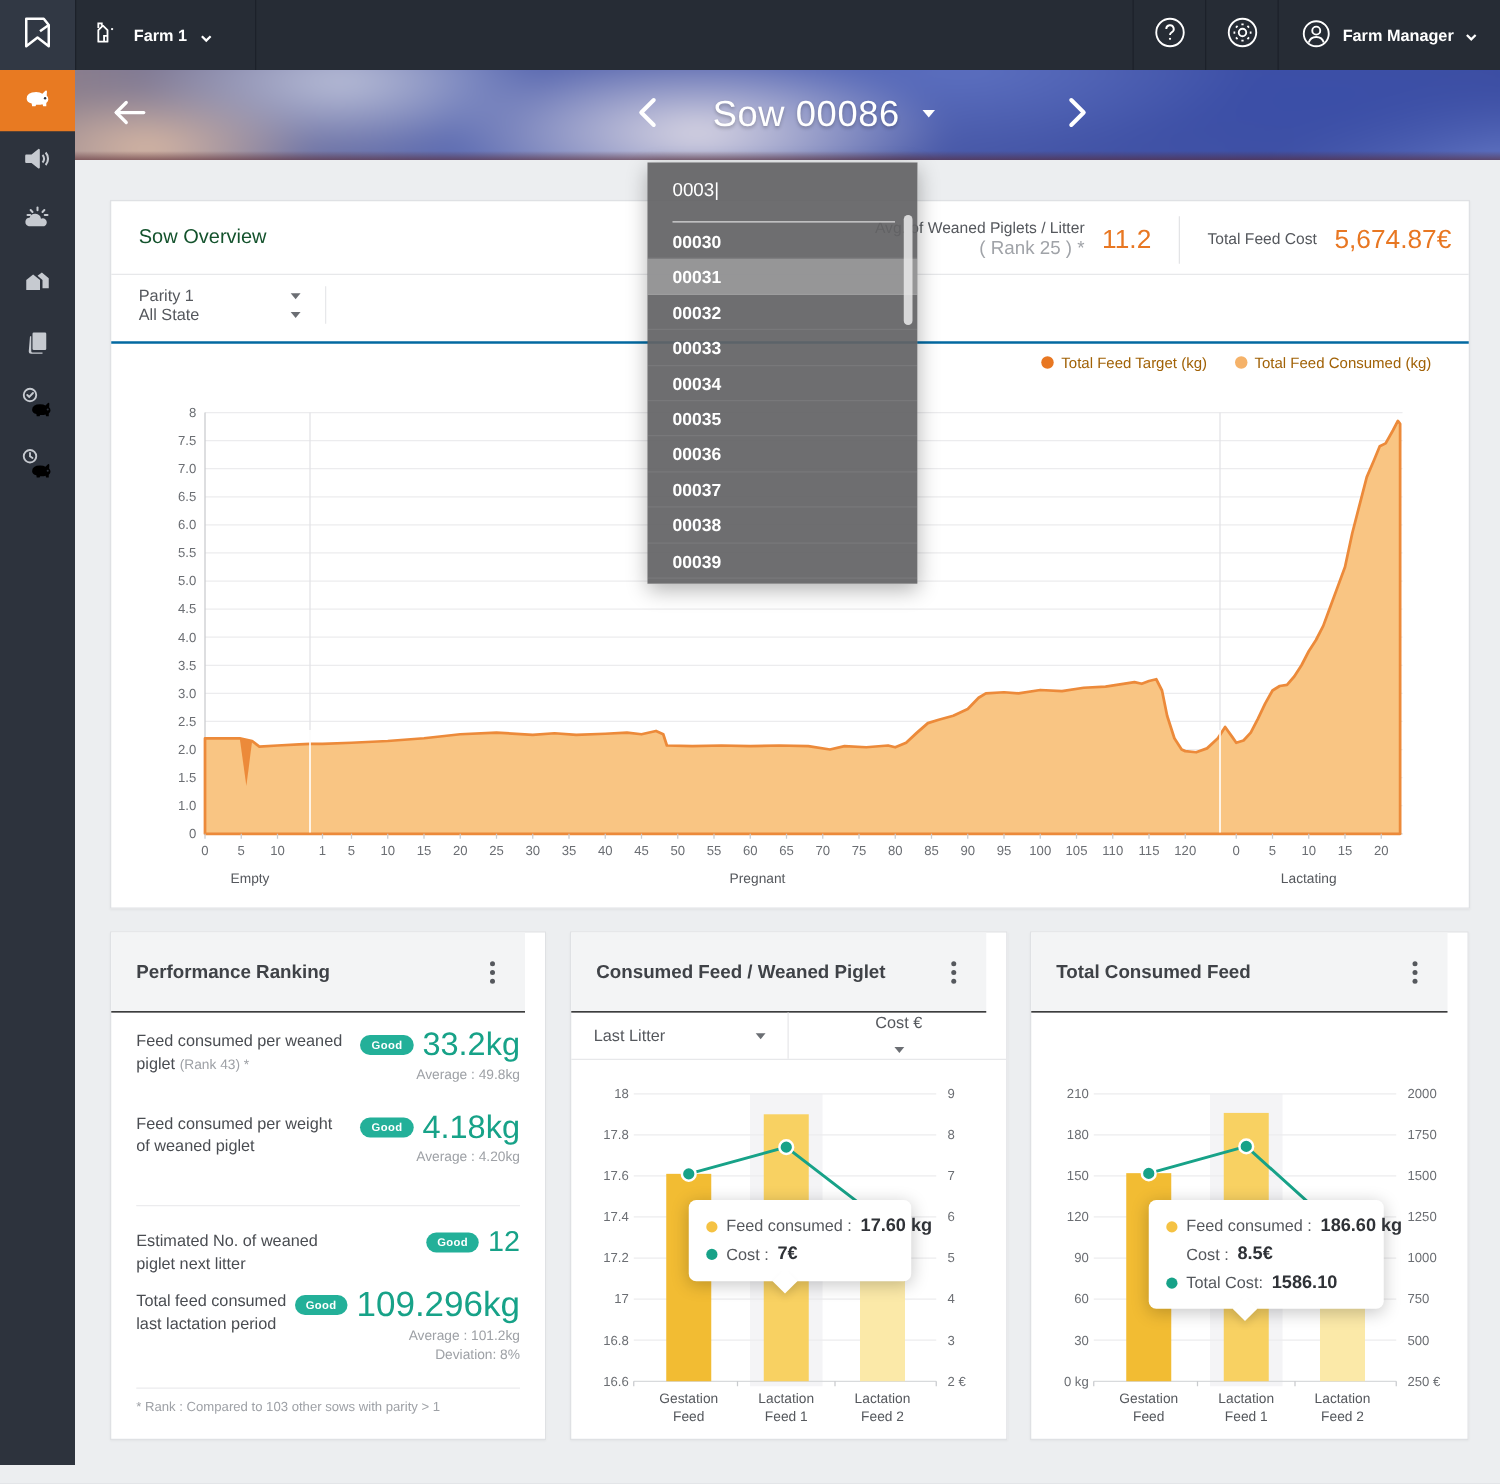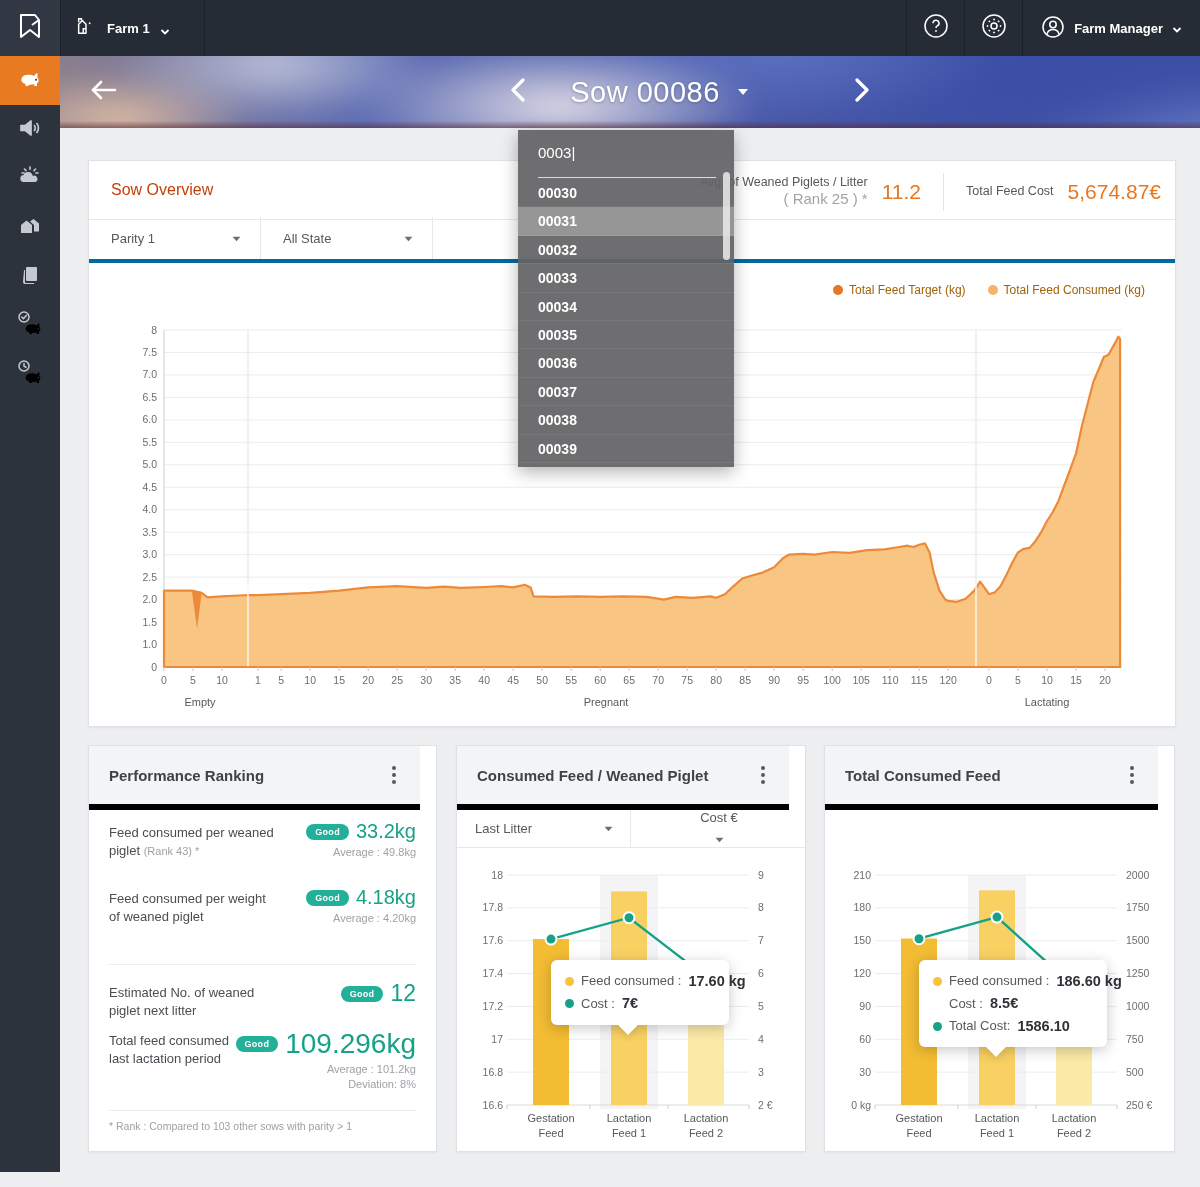--- a/index.html
+++ b/index.html
@@ -49,53 +49,53 @@
   .sow-dd .search .caret-bar { color:#fff; font-weight:300; animation:none; }
   .sow-dd .search-line { position:absolute; left:20px; right:18px; bottom:0; height:1px; background:rgba(255,255,255,.75); }
   .sow-dd .items { position:absolute; left:0; top:49px; right:0; bottom:0; overflow:hidden; }
   .dd-item { height:28.4px; line-height:28.4px; padding-left:20px; color:#fff; font-size:14px; border-bottom:1px solid rgba(255,255,255,.07); cursor:pointer;font-weight:bold; }
   .dd-item.selected { background:rgba(255,255,255,.28); }
   .dd-scroll { position:absolute; right:4px; top:42px; width:7px; height:88px; background:rgba(235,235,235,.85); border-radius:4px; }
 
   
   .card { position:absolute; background:#fff; border:1px solid #dfe1e4; box-shadow:0 1px 2px rgba(0,0,0,.05); }
   .overview-card { left:88px; top:160px; width:1088px; height:567px; z-index:10; }
-  .ov-title { position:absolute; left:22px; top:20px; font-size:16px; color:#c2410c; }
+  .ov-title { position:absolute; left:22px; top:20px; font-size:16px; color:#14532d; }
   .ov-stats { position:absolute; right:14px; top:8px; height:46px; display:flex; align-items:center; }
   .stat-label { font-size:12.5px; color:#55585d; text-align:right; line-height:1.25; }
   .stat-sub { font-size:15px; color:#a0a3a8; }
   .stat-value { font-size:21px; color:#e87722; margin-left:14px; }
   .stat-div { width:1px; height:38px; background:#e3e4e6; margin:0 22px; }
   .ov-hr { position:absolute; left:0; top:58px; width:100%; height:1px; background:#e7e8ea; }
-  .filter-row { position:absolute; left:0; top:56px; width:100%; height:46px; border-bottom:4px solid #0369a1; display:flex; }
+  .filter-row { position:absolute; left:0; top:68px; width:100%; height:46px; border-bottom:2px solid #0369a1; display:flex;flex-direction:column; }
   .filter-cell { width:172px; border-right:1px solid #e7e8ea; display:flex; align-items:center; justify-content:space-between; padding:0 18px 0 22px; font-size:13px; color:#55585d; cursor:pointer; }
   .legend { position:absolute; right:30px; top:122px; display:flex; gap:22px; align-items:center; }
   .legend-item { display:flex; gap:6px; align-items:center; font-size:12px; color:#a16207; }
   .legend-dot { width:10px; height:10px; border-radius:50%; }
 
   .main-chart-svg { position:absolute; left:12px; top:165px; }
   .axis-text { font-size:10.5px; fill:#6b6e73; }
   .section-text { font-size:11px; fill:#55585d; }
 
   
-  .mini-card-header { position:absolute; left:0; top:0; right:16px; height:64px; background:#f3f4f5; border-bottom:6px solid #000000; display:flex; align-items:center; justify-content:space-between; padding:0 20px; }
+  .mini-card-header { position:absolute; left:0; top:0; right:16px; height:64px; background:#f3f4f5; border-bottom:1px solid #000000; display:flex; align-items:center; justify-content:space-between; padding:0 20px; }
   .mini-card-header .t { font-size:15px; font-weight:bold; color:#3f4247; }
   .kebab { display:flex; flex-direction:column; gap:3px; cursor:pointer; padding:4px; }
   .kebab i { width:4px; height:4px; border-radius:50%; background:#55585d; }
   .mini-filter-row { position:absolute; left:0; top:64px; right:0; height:38px; border-bottom:1px solid #e7e8ea; display:flex; }
   .mini-filter-cell { width:50%; display:flex; align-items:center; justify-content:space-between; padding:0 16px 0 18px; font-size:13px; color:#55585d; border-right:1px solid #e7e8ea; cursor:pointer; }
   .mini-filter-cell:last-child { border-right:none;flex-direction:column; }
 
   .perf-row { position:absolute; left:20px; right:20px; display:flex; justify-content:space-between; }
   .perf-label { width:168px; font-size:13px; color:#4a4d52; line-height:1.35; padding-top:4px; }
   .perf-label .rank { font-size:11px; color:#9ea1a6; }
   .perf-right { text-align:right; }
   .perf-main { display:flex; align-items:center; justify-content:flex-end; gap:7px; }
   .badge { background:#23b099; color:#fff; font-size:9px; font-weight:bold; padding:3px 9px; border-radius:9px; letter-spacing:.3px; }
-  .perf-value { color:#17a288; font-size:20px; }
+  .perf-value { color:#17a288; font-size:26px; }
   .perf-row.small .perf-value { font-size:23px; }
   .perf-row.big .perf-value { font-size:28px; }
   .perf-sub { font-size:11px; color:#9ea1a6; margin-top:3px; }
   .perf-div { position:absolute; left:20px; right:20px; height:1px; background:#ececee; }
   .perf-foot { position:absolute; left:20px; right:20px; top:374px; font-size:10.5px; color:#9ea1a6; }
 
   .mini-svg { position:absolute; left:0; top:0; }
   .tooltip { position:absolute; background:#fff; border-radius:6px; box-shadow:0 3px 14px rgba(0,0,0,.22); padding:10px 14px; z-index:5; }
   .tooltip:after { content:""; position:absolute; left:70px; bottom:-7px; width:14px; height:14px; background:#fff; transform:rotate(45deg); box-shadow:3px 3px 6px rgba(0,0,0,.08); }
   .tt-row { display:flex; align-items:center; gap:7px; font-size:13px; color:#55585d; line-height:1.55; white-space:nowrap; }

